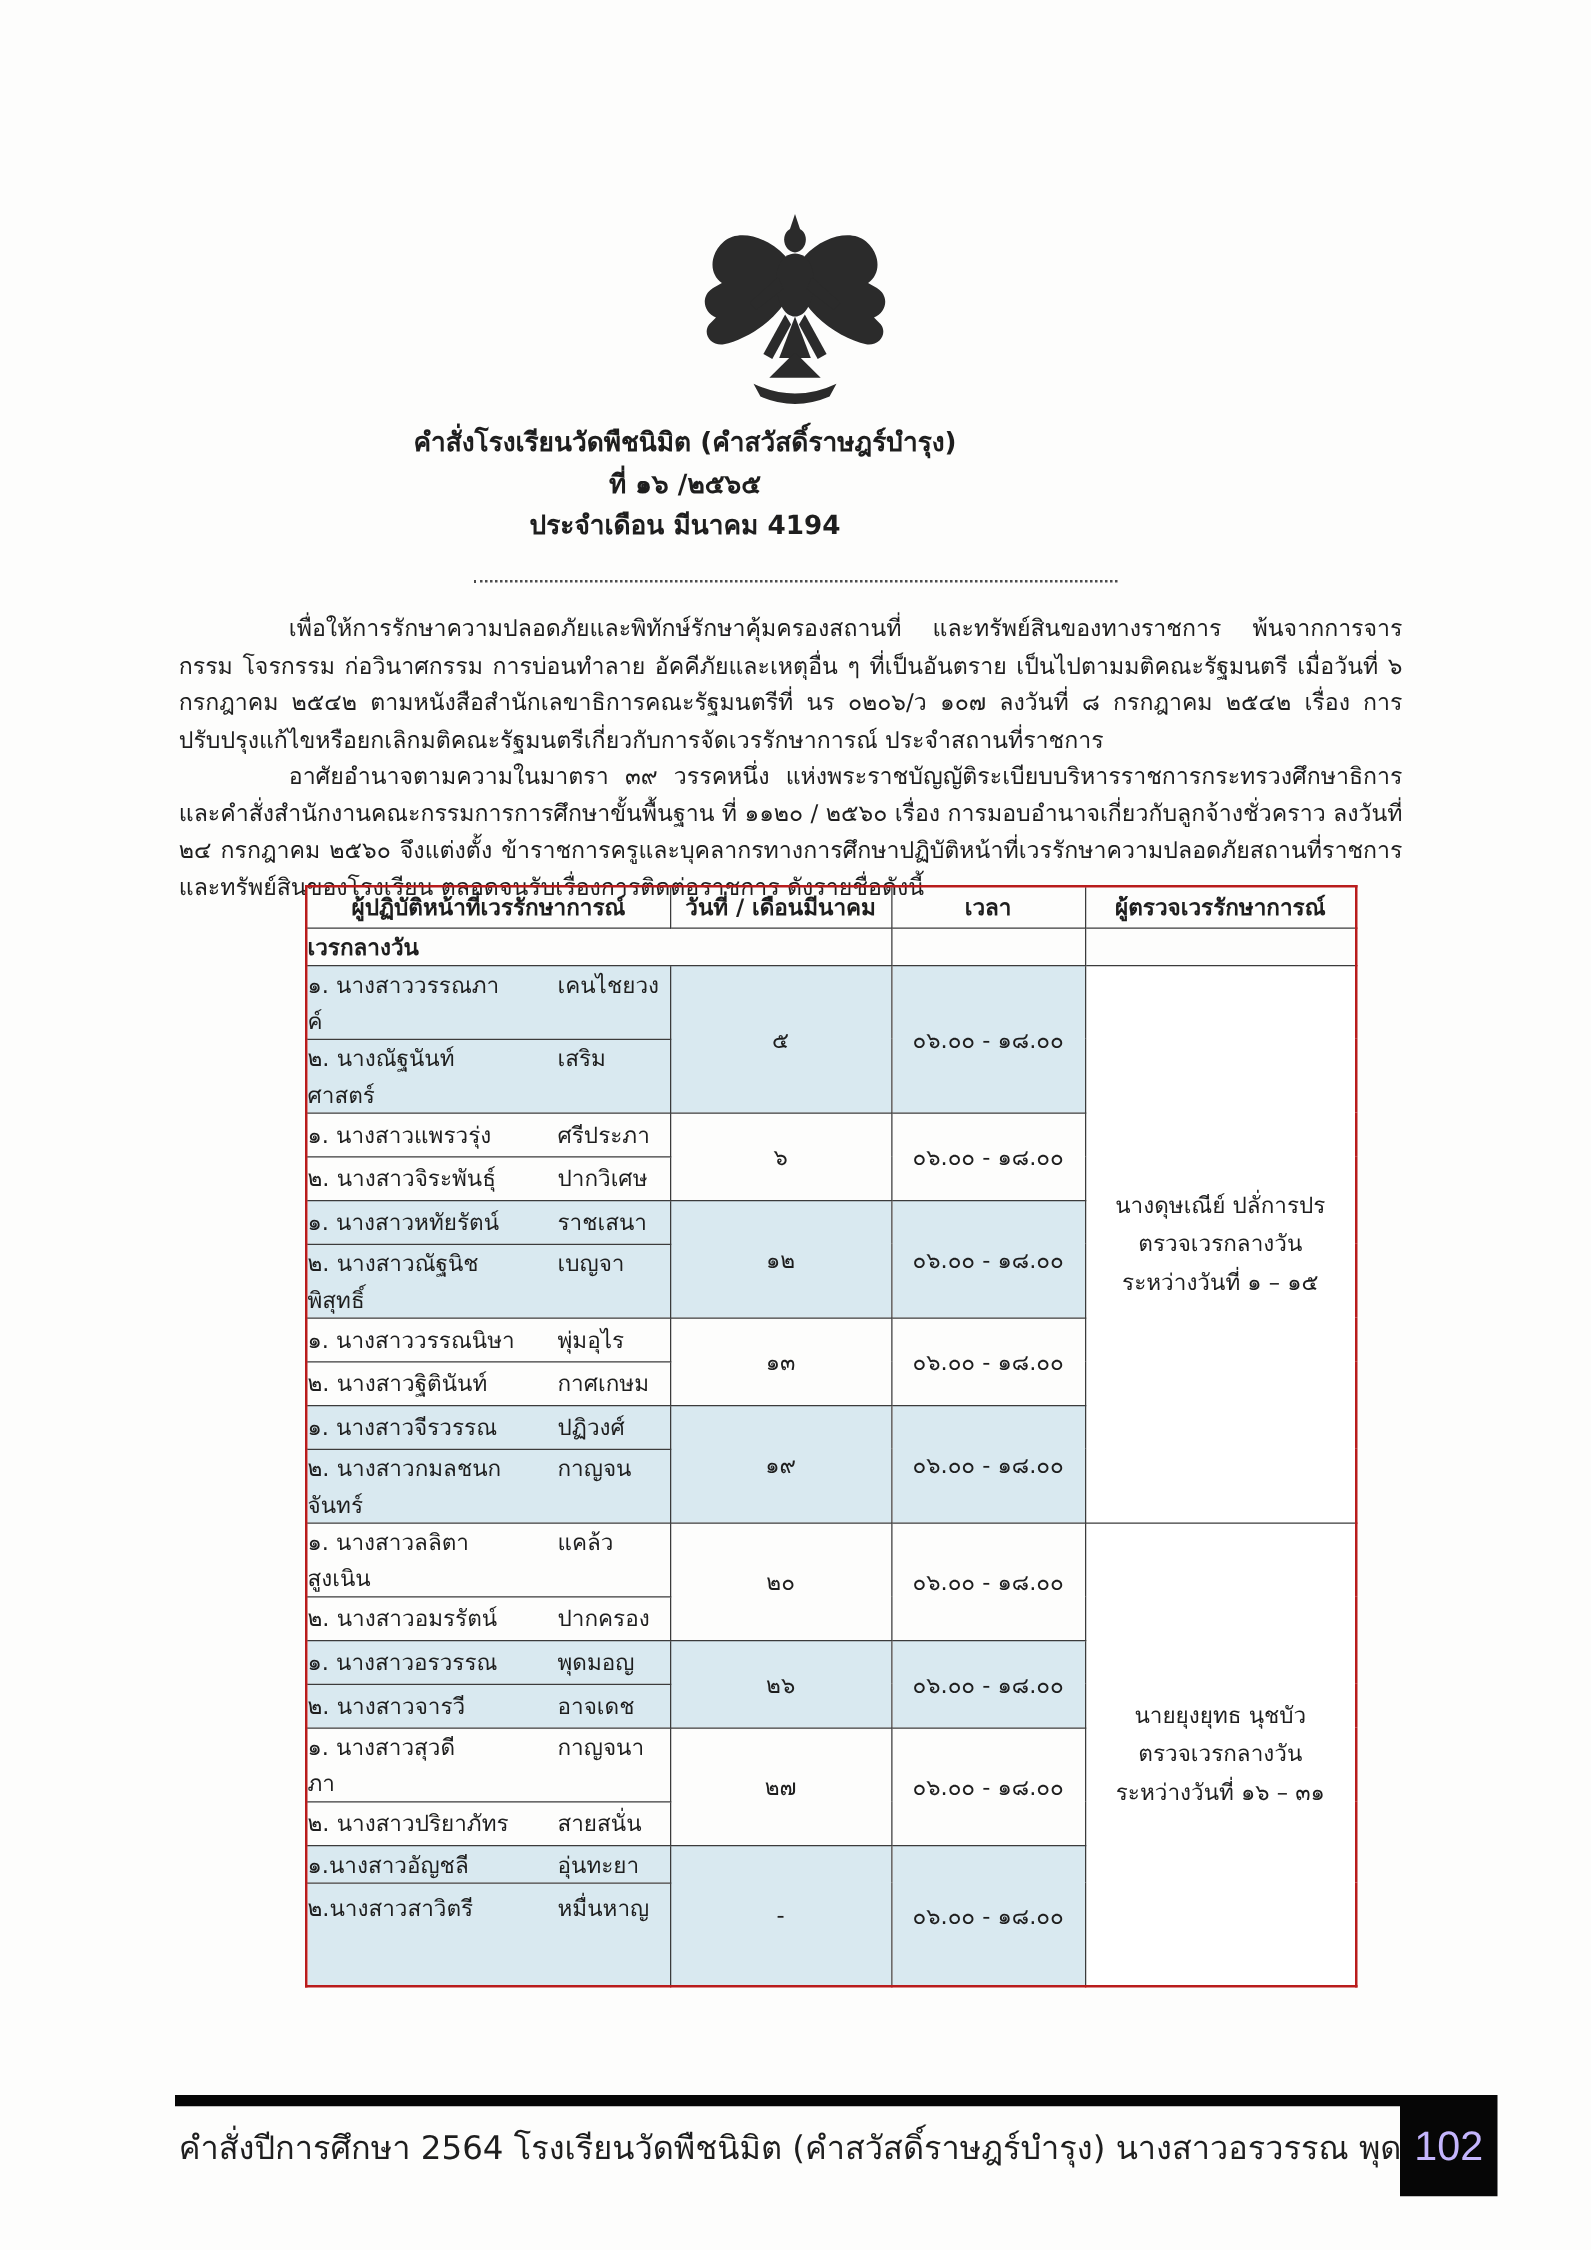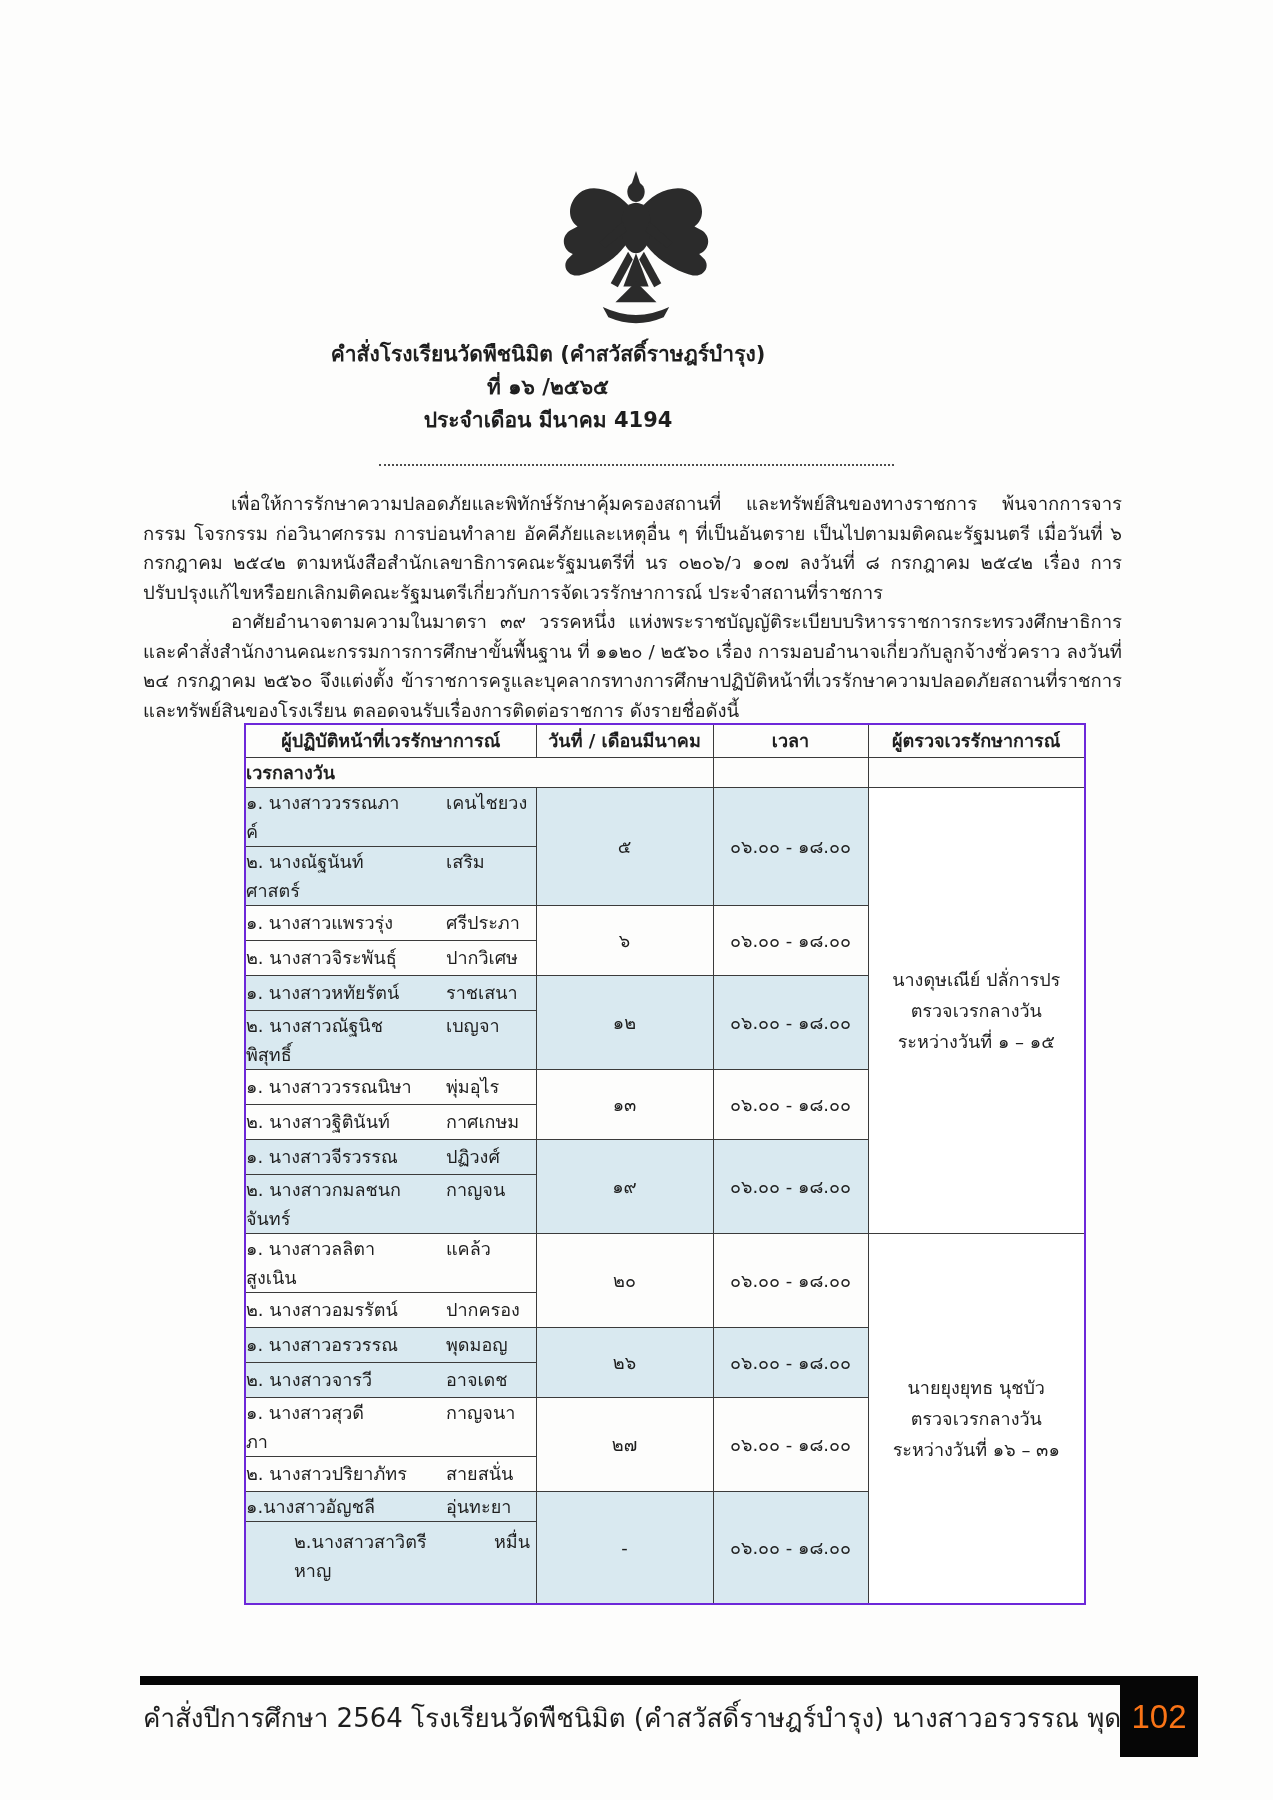--- a/index.html
+++ b/index.html
@@ -8,42 +8,42 @@
   .emblem{position:absolute;left:557px;top:168px;width:158px;height:180px;}
   .heading{position:absolute;left:0;top:338px;width:1096px;text-align:center;
            font-weight:bold;font-size:21px;line-height:33px;}
   .heading div{white-space:nowrap;}
   .divider{position:absolute;left:379px;top:450px;width:515px;height:14px;
            border-bottom:2px dotted #4b4b4b;}
   .bodytext{position:absolute;left:143px;top:489px;width:979px;
             font-size:18.5px;line-height:29.5px;text-align:justify;}
   .bodytext p{margin:0;text-indent:88px;}
 
-  table.duty{position:absolute;left:244px;top:723px;width:840px;
+  table.duty{position:absolute;left:244px;top:708px;width:840px;
              border-collapse:collapse;table-layout:fixed;font-size:18px;
-             border:2px solid #6d28d9;}
+             border:2px solid #b91c1c;}
   table.duty td,table.duty th{border:1px solid #3b3b3b;padding:0;vertical-align:middle;
              overflow:hidden;}
   table.duty th{font-weight:bold;text-align:center;font-size:18px;}
   .hdr-row{height:33px;}
   .sub-row{height:25px;padding-left:34px;}
   .r{height:35px;}
   .r9a{height:30px;}
   .r9b{height:83px;}
-  .r9b td.name-cell{vertical-align:top;padding-top:5px;padding-left:48px;}
+  .r9b td.name-cell{vertical-align:top;padding-top:5px;}
   .name-cell{padding-left:10px;text-align:left;}
   .nm{display:inline-block;min-width:200px;}
   .date-cell,.time-cell{text-align:center;}
   .insp-cell{text-align:center;line-height:31px;background:#ffffff;}
   .sub-cell{font-weight:bold;padding-left:8px;text-align:left;}
   .sh{background:var(--shade,#d9e9f0);}
 
   .footer-rule{position:absolute;left:140px;top:1676px;width:980px;height:9px;background:#060606;}
   .page-badge{position:absolute;left:1120px;top:1676px;width:78px;height:81px;background:#060606;
-              color:#f97316;display:flex;align-items:center;justify-content:center;
+              color:#c4b5fd;display:flex;align-items:center;justify-content:center;
               font-size:33px;font-family:"Liberation Sans",sans-serif;}
   .footer-text{position:absolute;left:143px;top:1697px;width:967px;text-align:right;
                font-size:26px;white-space:nowrap;}
 </style>
 </head>
 <body>
 
 <div class="page">
 
   <div class="emblem">

